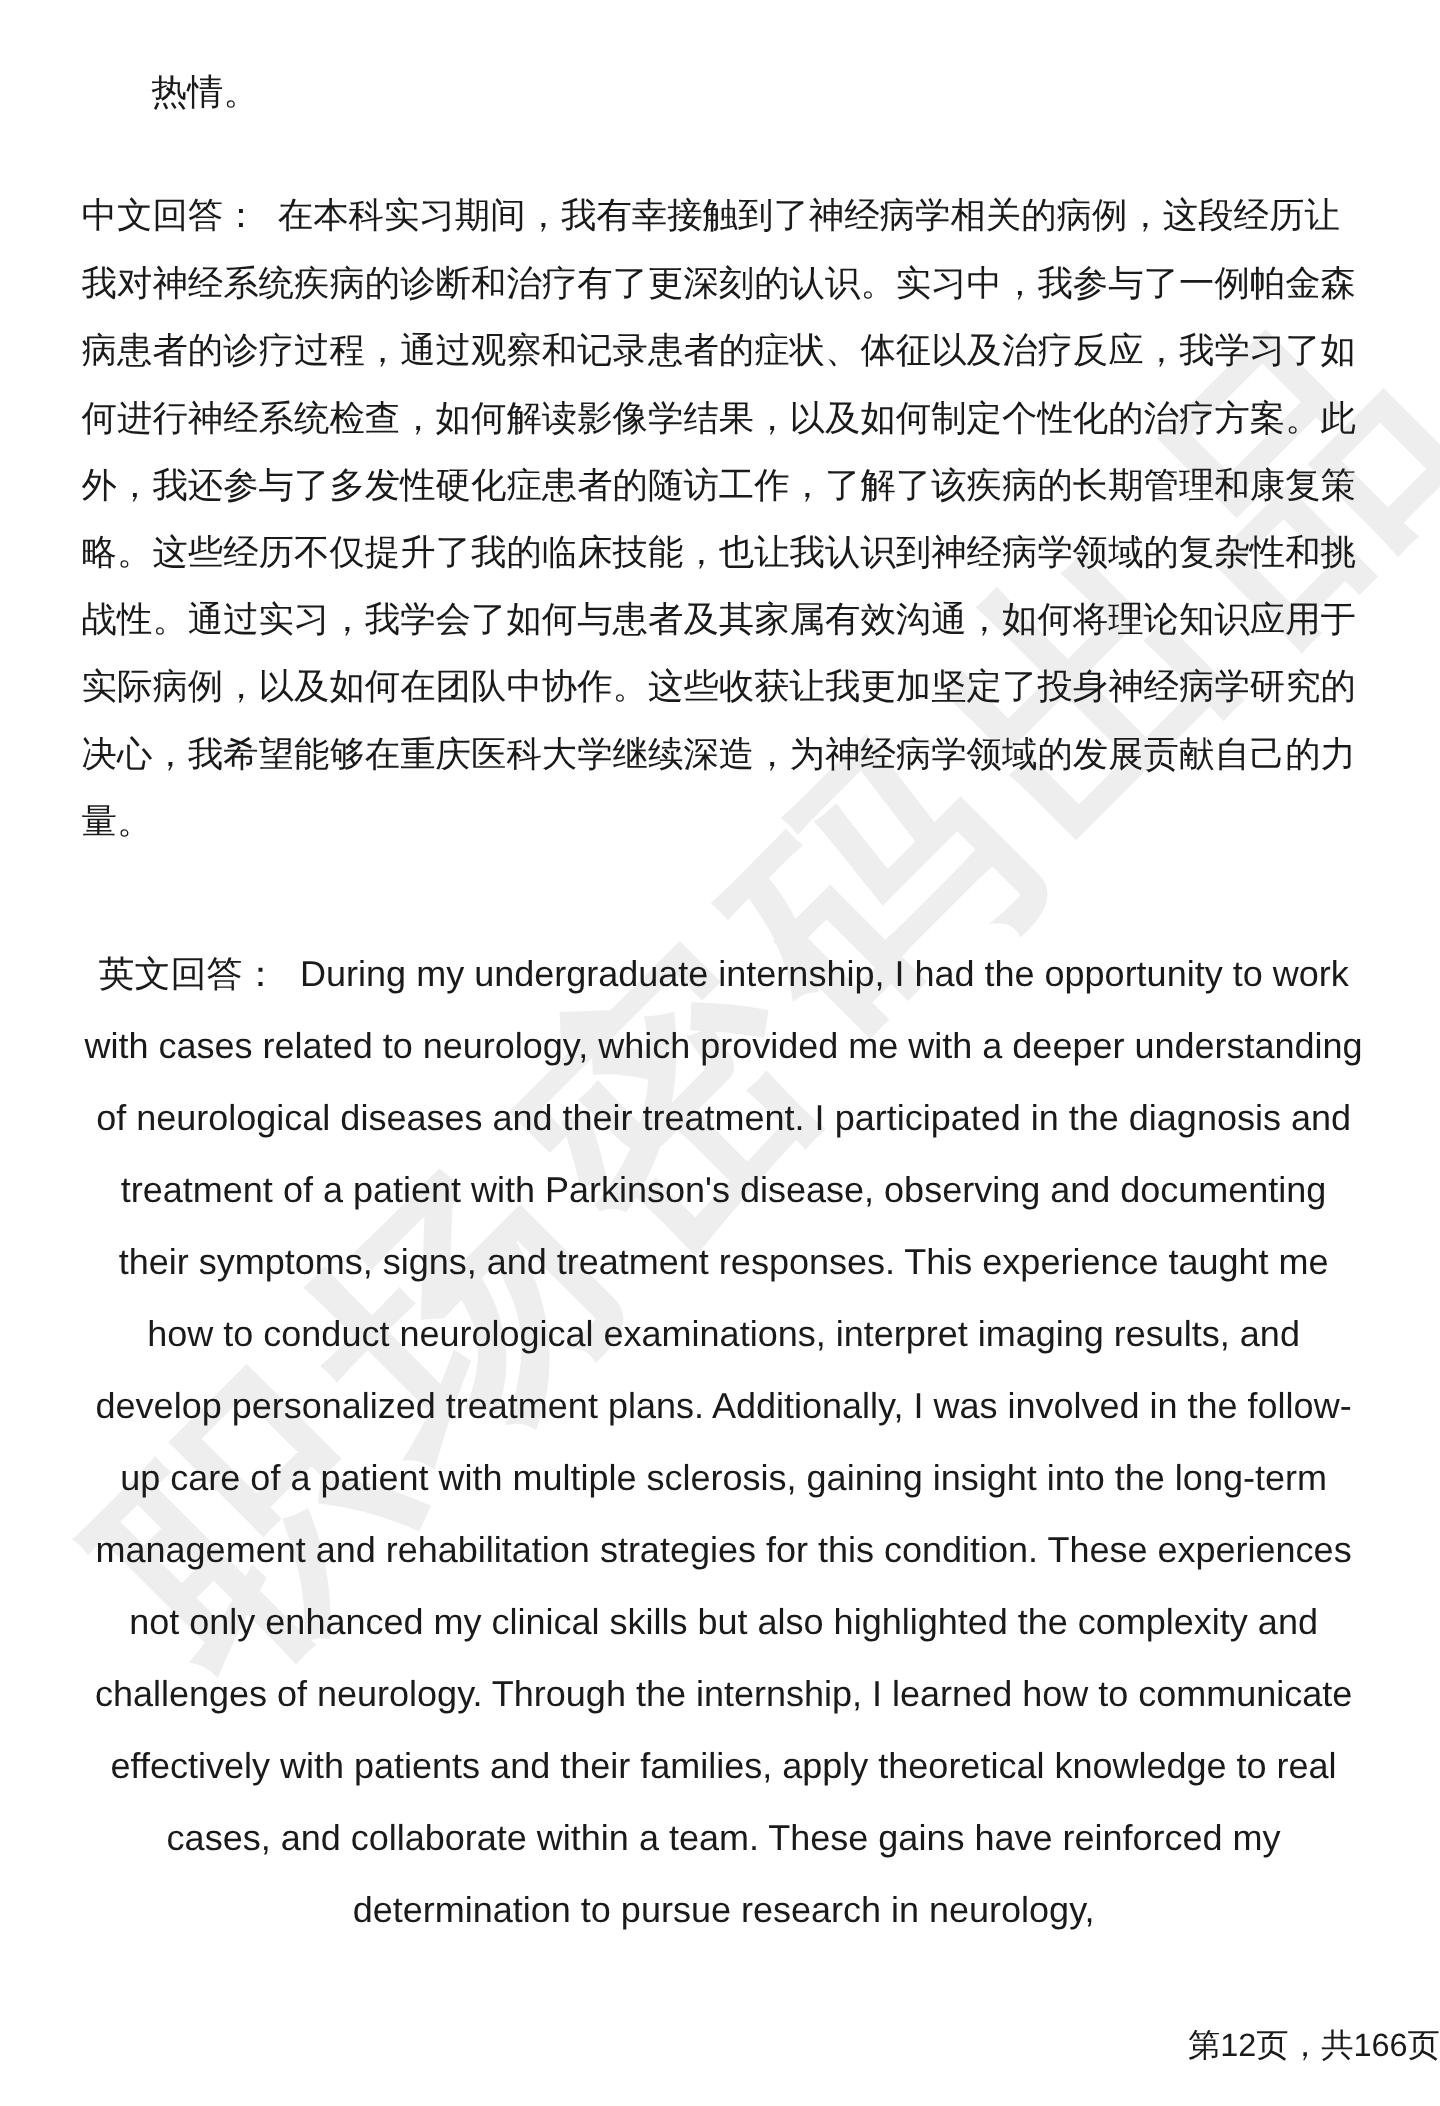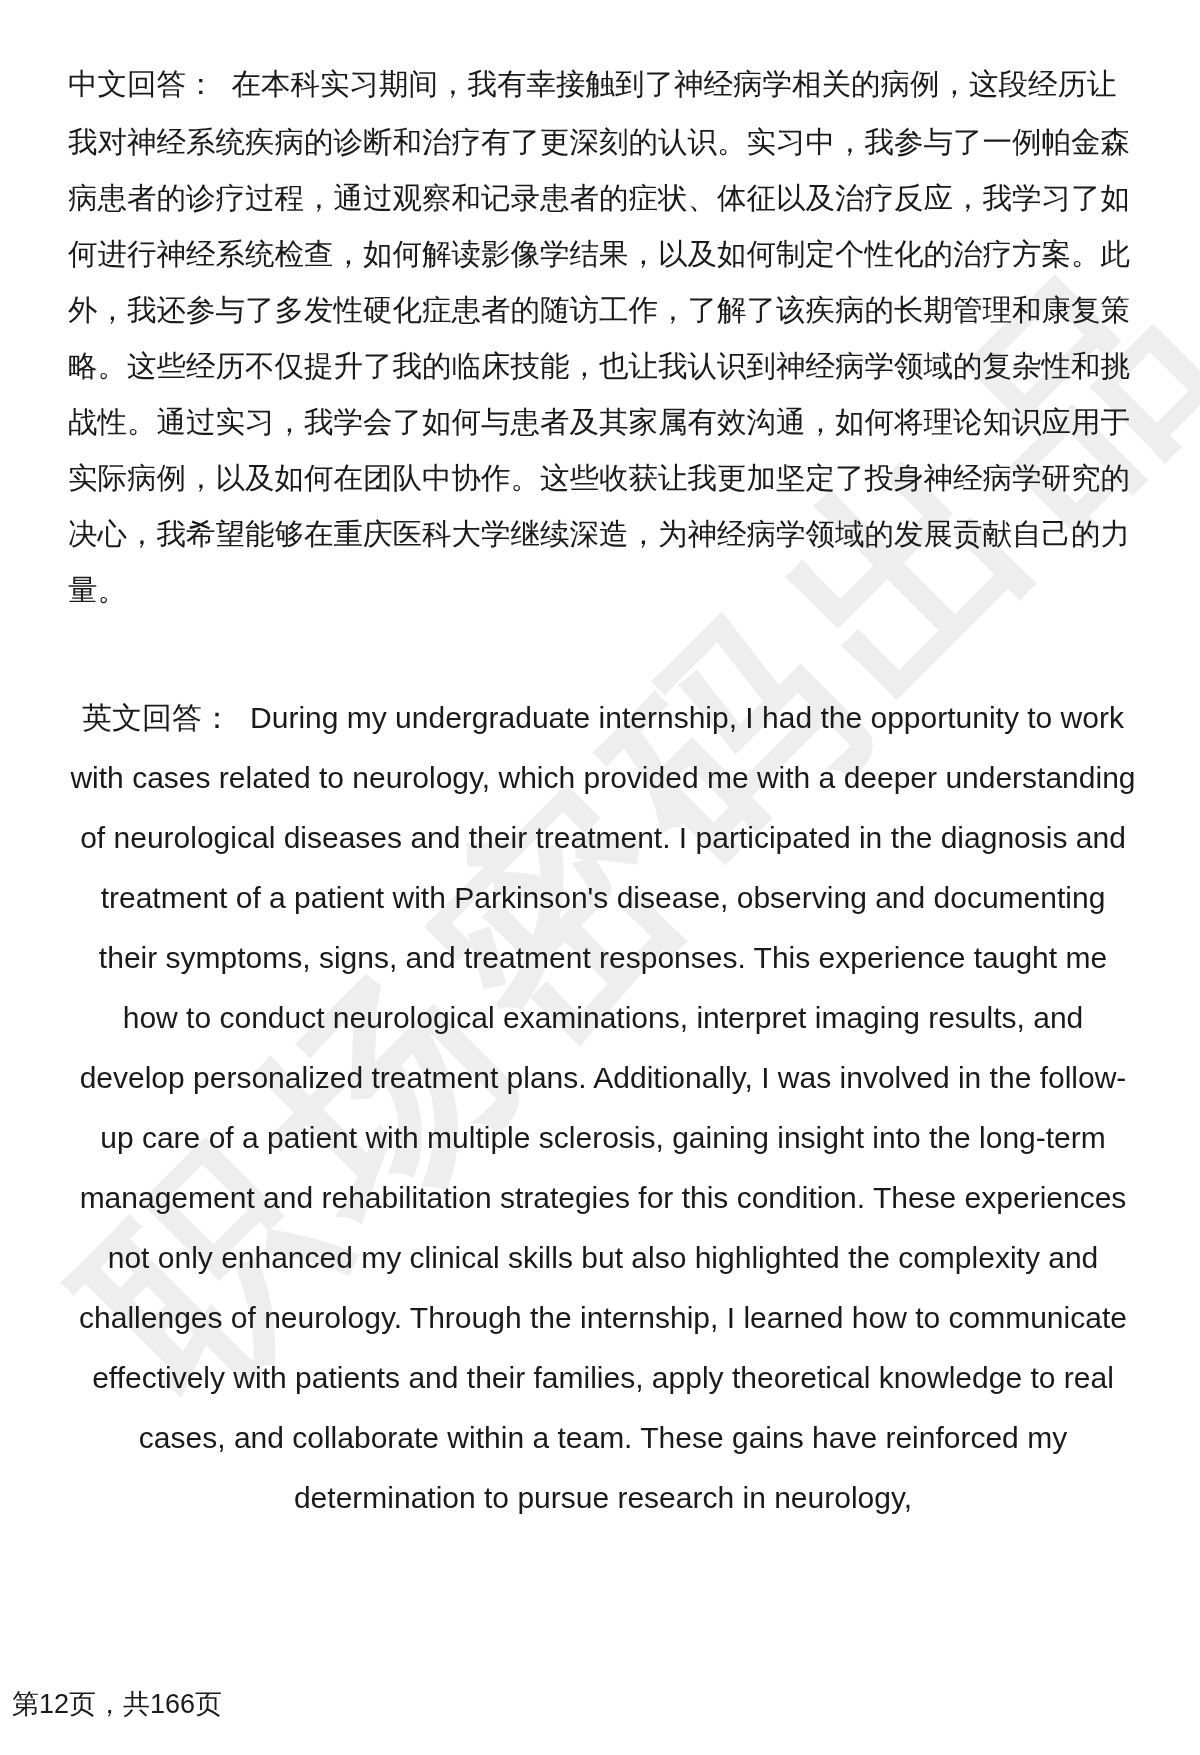--- a/index.html
+++ b/index.html
@@ -67,36 +67,37 @@
     text-align: center;
   }
   .en-para .qa-label {
     margin-right: 18px;
   }
   .footer {
     position: absolute;
     left: 12px;
     right: 0;
     top: 1688px;
-    text-align: left;
+    text-align: right;
     font-size: 27px;
     line-height: 32px;
     color: #1a1a1a;
     z-index: 1;
   }
 </style>
 </head>
 <body>
 
 <div class="page">
 
   <div class="watermark">职场密码出品</div>
 
   <div class="content">
 
+    <p class="leading-line">热情。</p>
 
     <p class="zh-para"><span class="qa-label">中文回答：</span><span>在本科实习期间，我有幸接触到了神经病学相关的病例，这段经历让我对神经系统疾病的诊断和治疗有了更深刻的认识。实习中，我参与了一例帕金森病患者的诊疗过程，通过观察和记录患者的症状、体征以及治疗反应，我学习了如何进行神经系统检查，如何解读影像学结果，以及如何制定个性化的治疗方案。此外，我还参与了多发性硬化症患者的随访工作，了解了该疾病的长期管理和康复策略。这些经历不仅提升了我的临床技能，也让我认识到神经病学领域的复杂性和挑战性。通过实习，我学会了如何与患者及其家属有效沟通，如何将理论知识应用于实际病例，以及如何在团队中协作。这些收获让我更加坚定了投身神经病学研究的决心，我希望能够在重庆医科大学继续深造，为神经病学领域的发展贡献自己的力量。</span></p>
 
     <p class="en-para"><span class="qa-label">英文回答：</span><span>During my undergraduate internship, I had the opportunity to work with cases related to neurology, which provided me with a deeper understanding of neurological diseases and their treatment. I participated in the diagnosis and treatment of a patient with Parkinson's disease, observing and documenting their symptoms, signs, and treatment responses. This experience taught me how to conduct neurological examinations, interpret imaging results, and develop personalized treatment plans. Additionally, I was involved in the follow-up care of a patient with multiple sclerosis, gaining insight into the long-term management and rehabilitation strategies for this condition. These experiences not only enhanced my clinical skills but also highlighted the complexity and challenges of neurology. Through the internship, I learned how to communicate effectively with patients and their families, apply theoretical knowledge to real cases, and collaborate within a team. These gains have reinforced my determination to pursue research in neurology,</span></p>
 
   </div>
 
   <div class="footer">第12页，共166页</div>
 
 </div>

